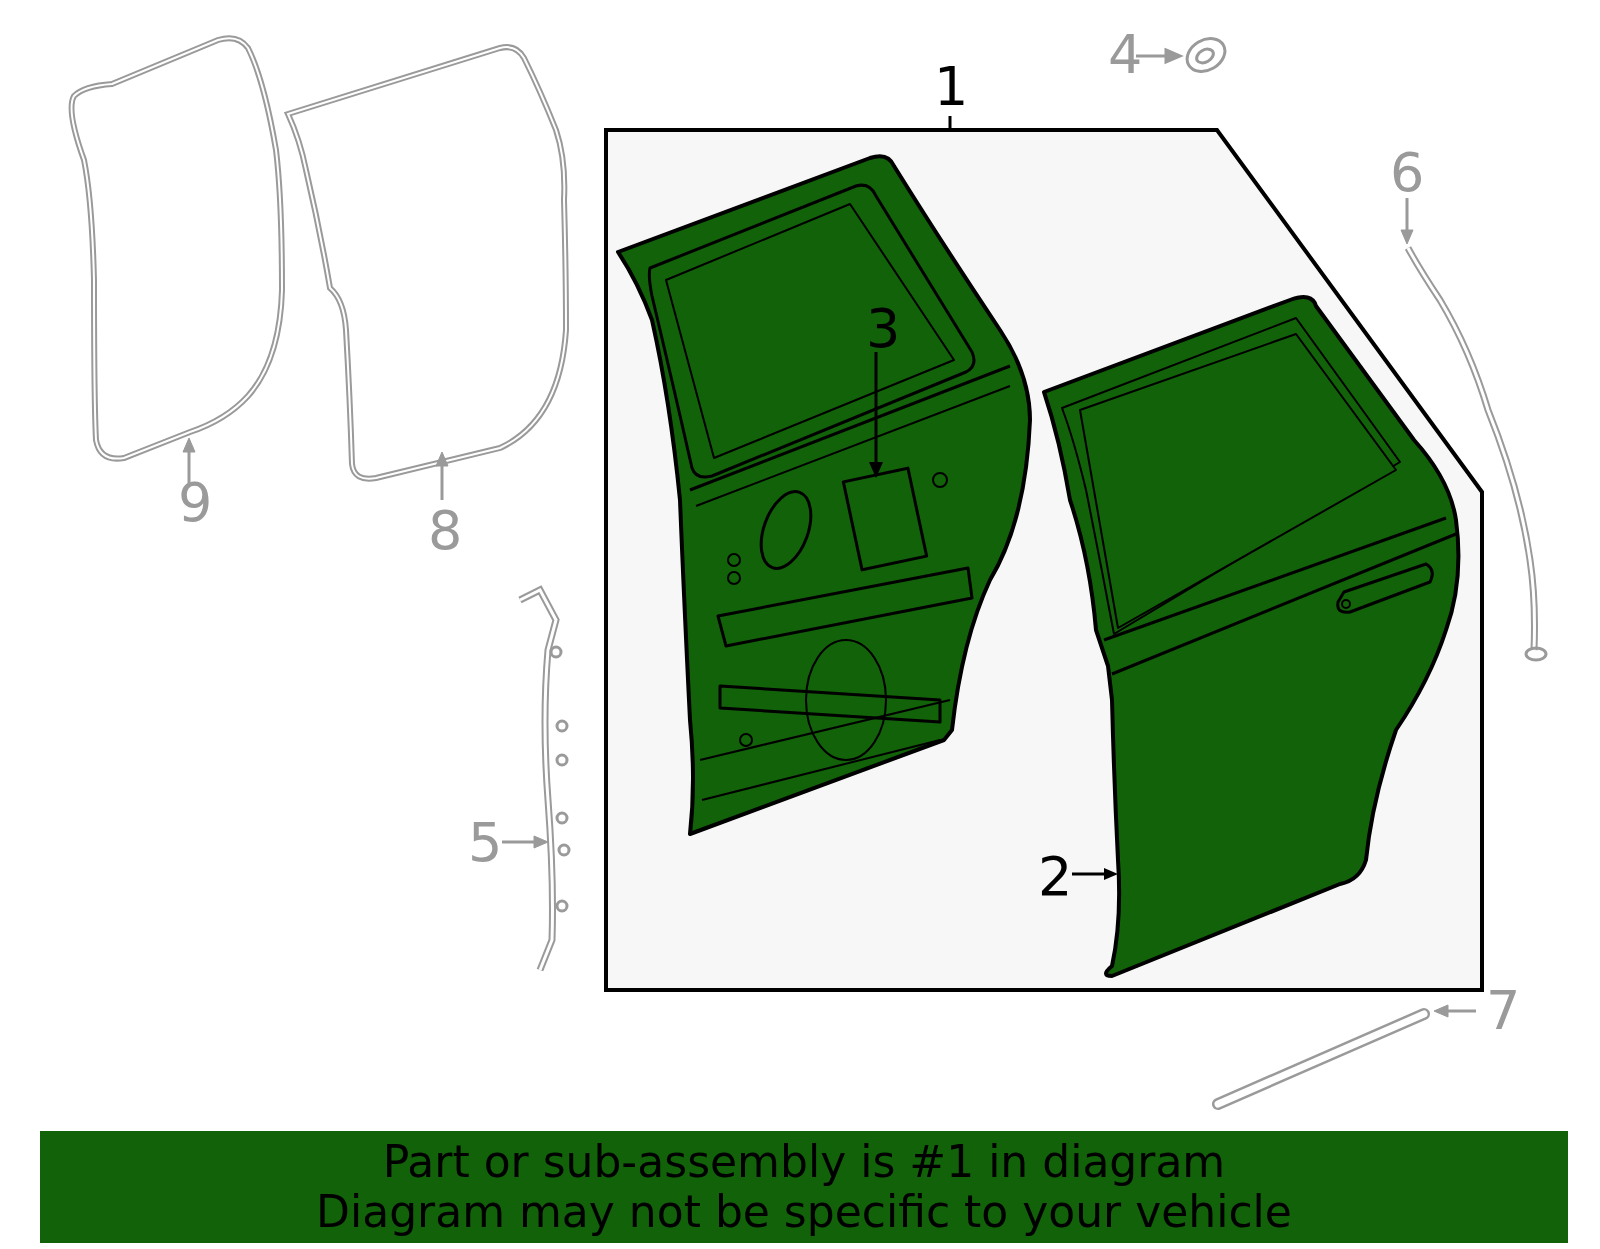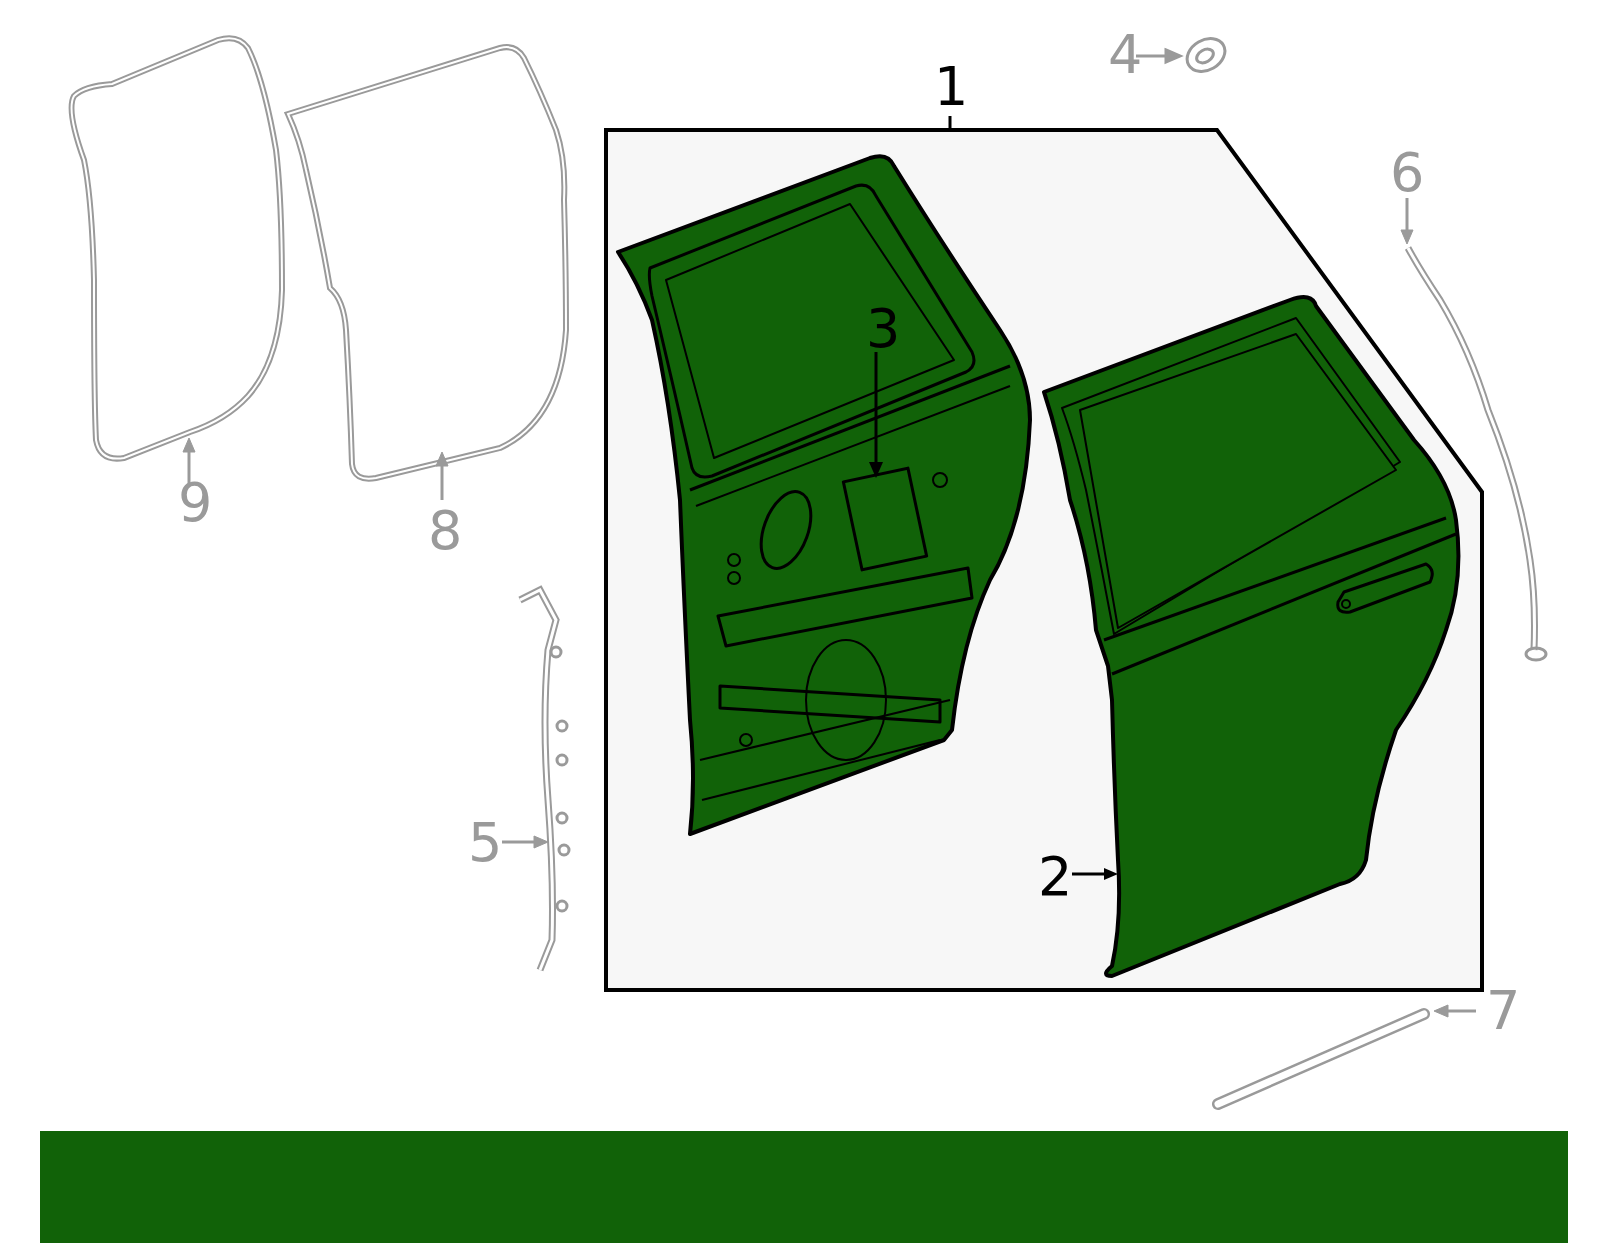--- a/index.html
+++ b/index.html
@@ -106,13 +106,15 @@
 <div class="callout main" style="left:1038px; top:850px;">2</div>
 <div class="callout main" style="left:866px; top:302px;">3</div>
 <div class="callout aux" style="left:1108px; top:28px;">4</div>
 <div class="callout aux" style="left:468px; top:816px;">5</div>
 <div class="callout aux" style="left:1390px; top:146px;">6</div>
 <div class="callout aux" style="left:1486px; top:984px;">7</div>
 <div class="callout aux" style="left:428px; top:504px;">8</div>
 <div class="callout aux" style="left:178px; top:476px;">9</div>
 
 <div class="banner">
+  <div class="banner-line">Part or sub-assembly is #1 in diagram</div>
+  <div class="banner-line">Diagram may not be specific to your vehicle</div>
 </div>
 
 </body></html>

